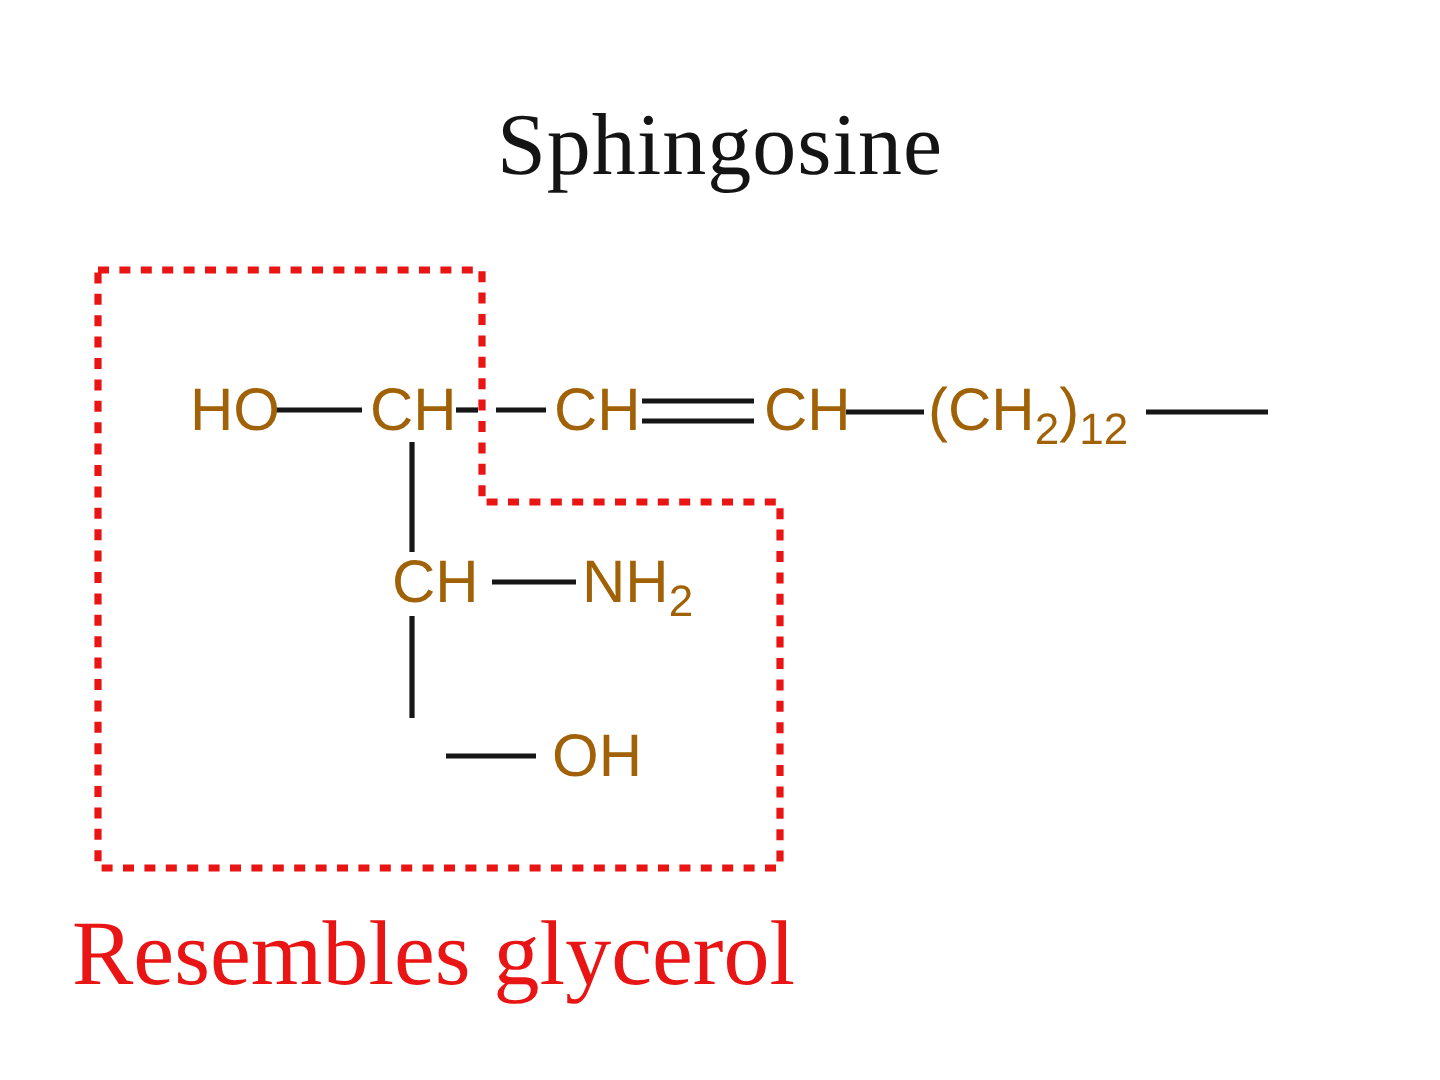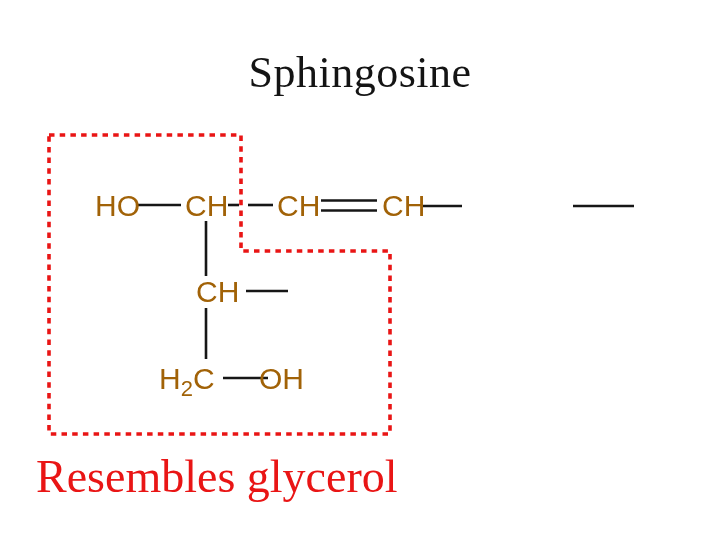--- a/index.html
+++ b/index.html
@@ -80,24 +80,27 @@
       <line x1="206" y1="308" x2="206" y2="359"></line>
       <line x1="223" y1="378" x2="268" y2="378"></line>
     </g>
   </svg>
 
   <div class="atom" style="left:95px; top:190px">HO</div>
   <div class="atom" style="left:185px; top:190px">CH</div>
   <div class="atom" style="left:277px; top:190px">CH</div>
   <div class="atom" style="left:382px; top:190px">CH</div>
 
+  <div class="atom" style="left:464px; top:190px">
+    <span>(CH</span><span class="sub">2</span><span>)</span><span class="sub">12</span>
+  </div>
 
 
   <div class="atom" style="left:196px; top:276px">CH</div>
+  <div class="atom" style="left:291px; top:276px">
+    <span>NH</span><span class="sub">2</span>
+  </div>
 
-  <div class="atom" style="left:159px; top:363px">
-    <span>H</span><span class="sub">2</span><span>C</span>
-  </div>
-  <div class="atom" style="left:259px; top:363px">OH</div>
+  <div class="atom" style="left:276px; top:363px">OH</div>
 
   <div id="caption">Resembles glycerol</div>
 
 </div>
 
 </body></html>

